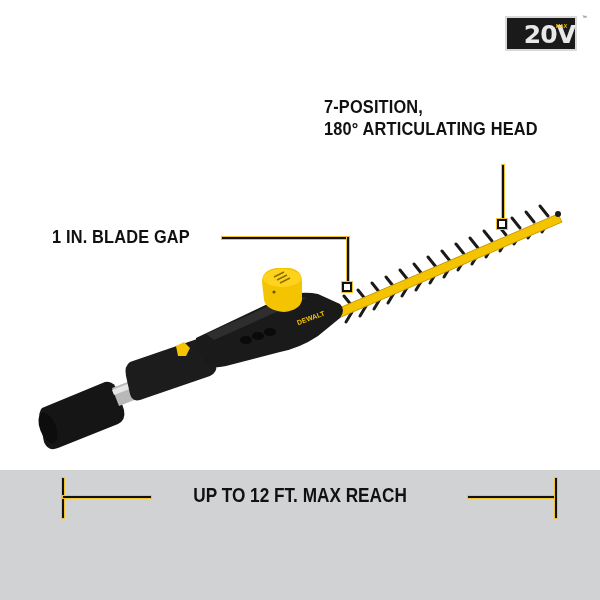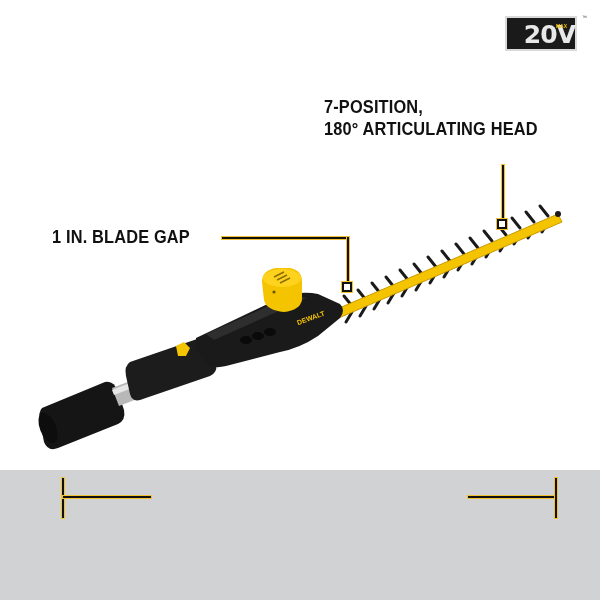--- a/index.html
+++ b/index.html
@@ -217,14 +217,17 @@
 
   <div class="leader" style="left:222px; top:237px; width:127px; height:2px;"></div>
   <div class="leader" style="left:347px; top:237px; width:2px; height:46px;"></div>
   <div class="marker" style="left:342px; top:282px;"></div>
 
   <div class="band"></div>
   <div class="dim-end" style="left:62px; top:478px; height:40px;"></div>
   <div class="dim-line" style="left:63px; top:496px; width:88px;"></div>
   <div class="dim-line" style="left:468px; top:496px; width:88px;"></div>
   <div class="dim-end" style="left:555px; top:478px; height:40px;"></div>
+  <div class="reach-text">
+    <span>UP TO 12 FT. MAX REACH</span>
+  </div>
 
 </div>
 
 </body></html>

